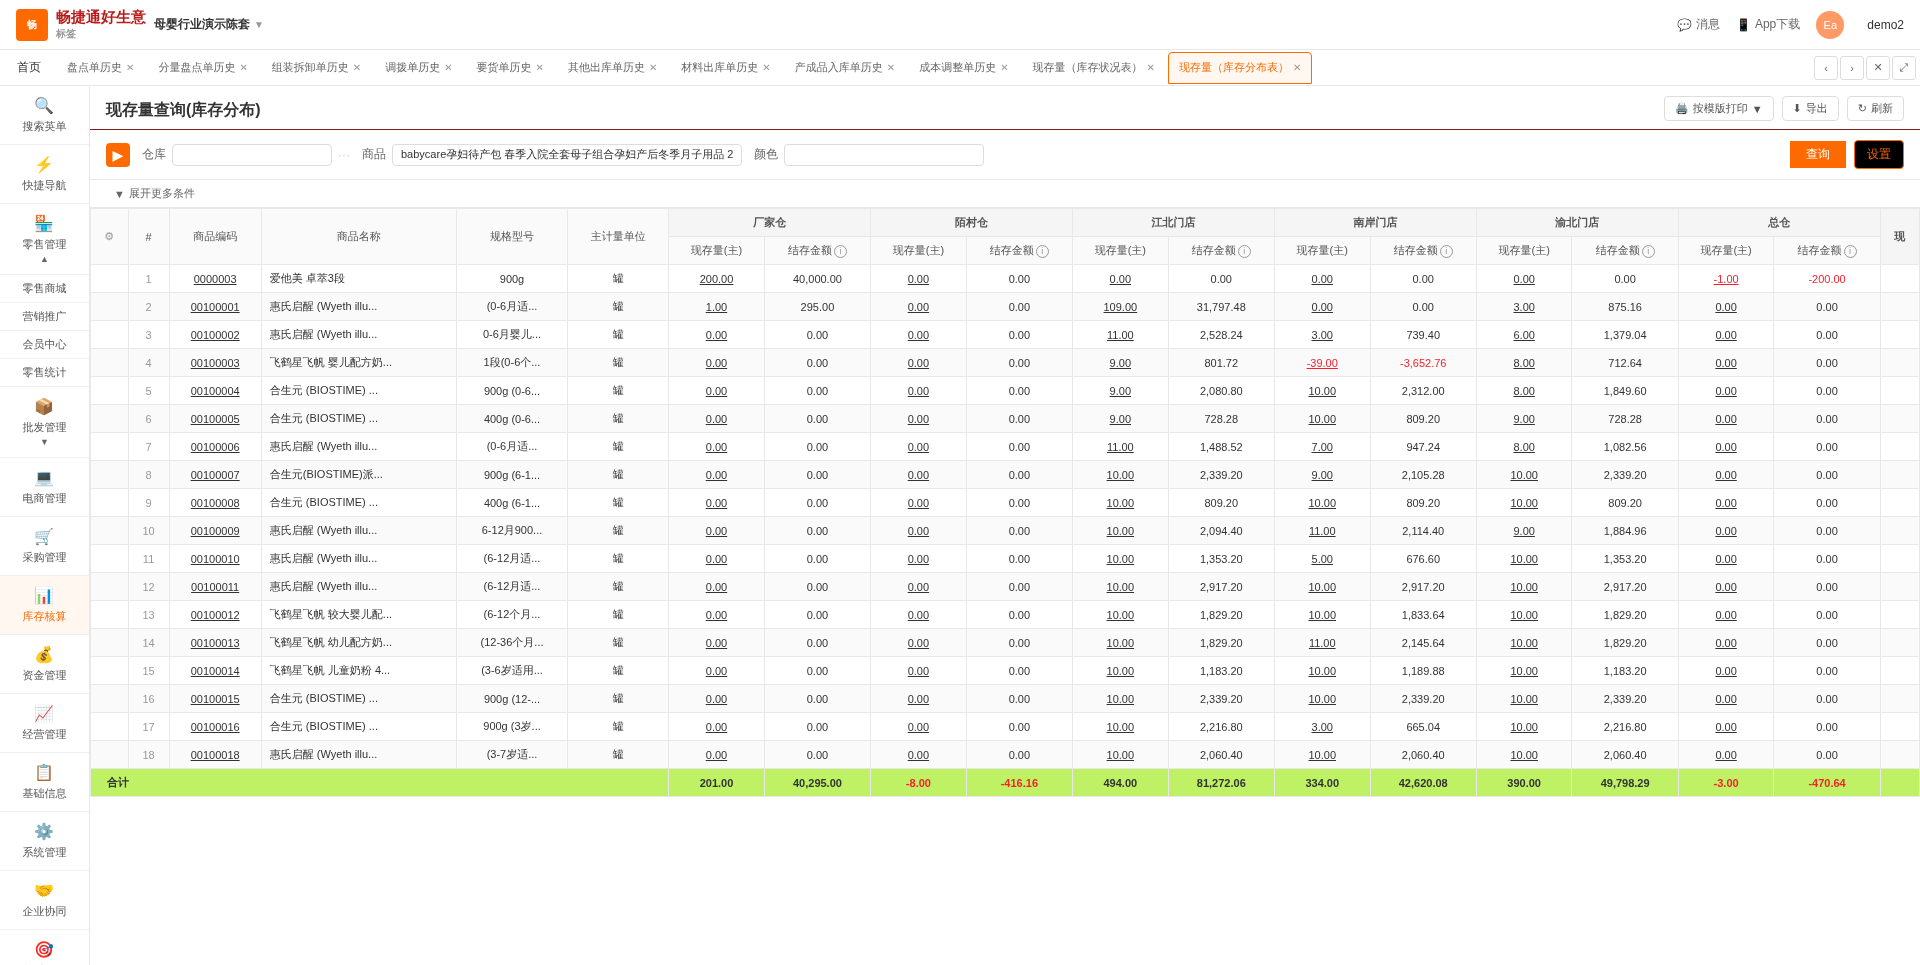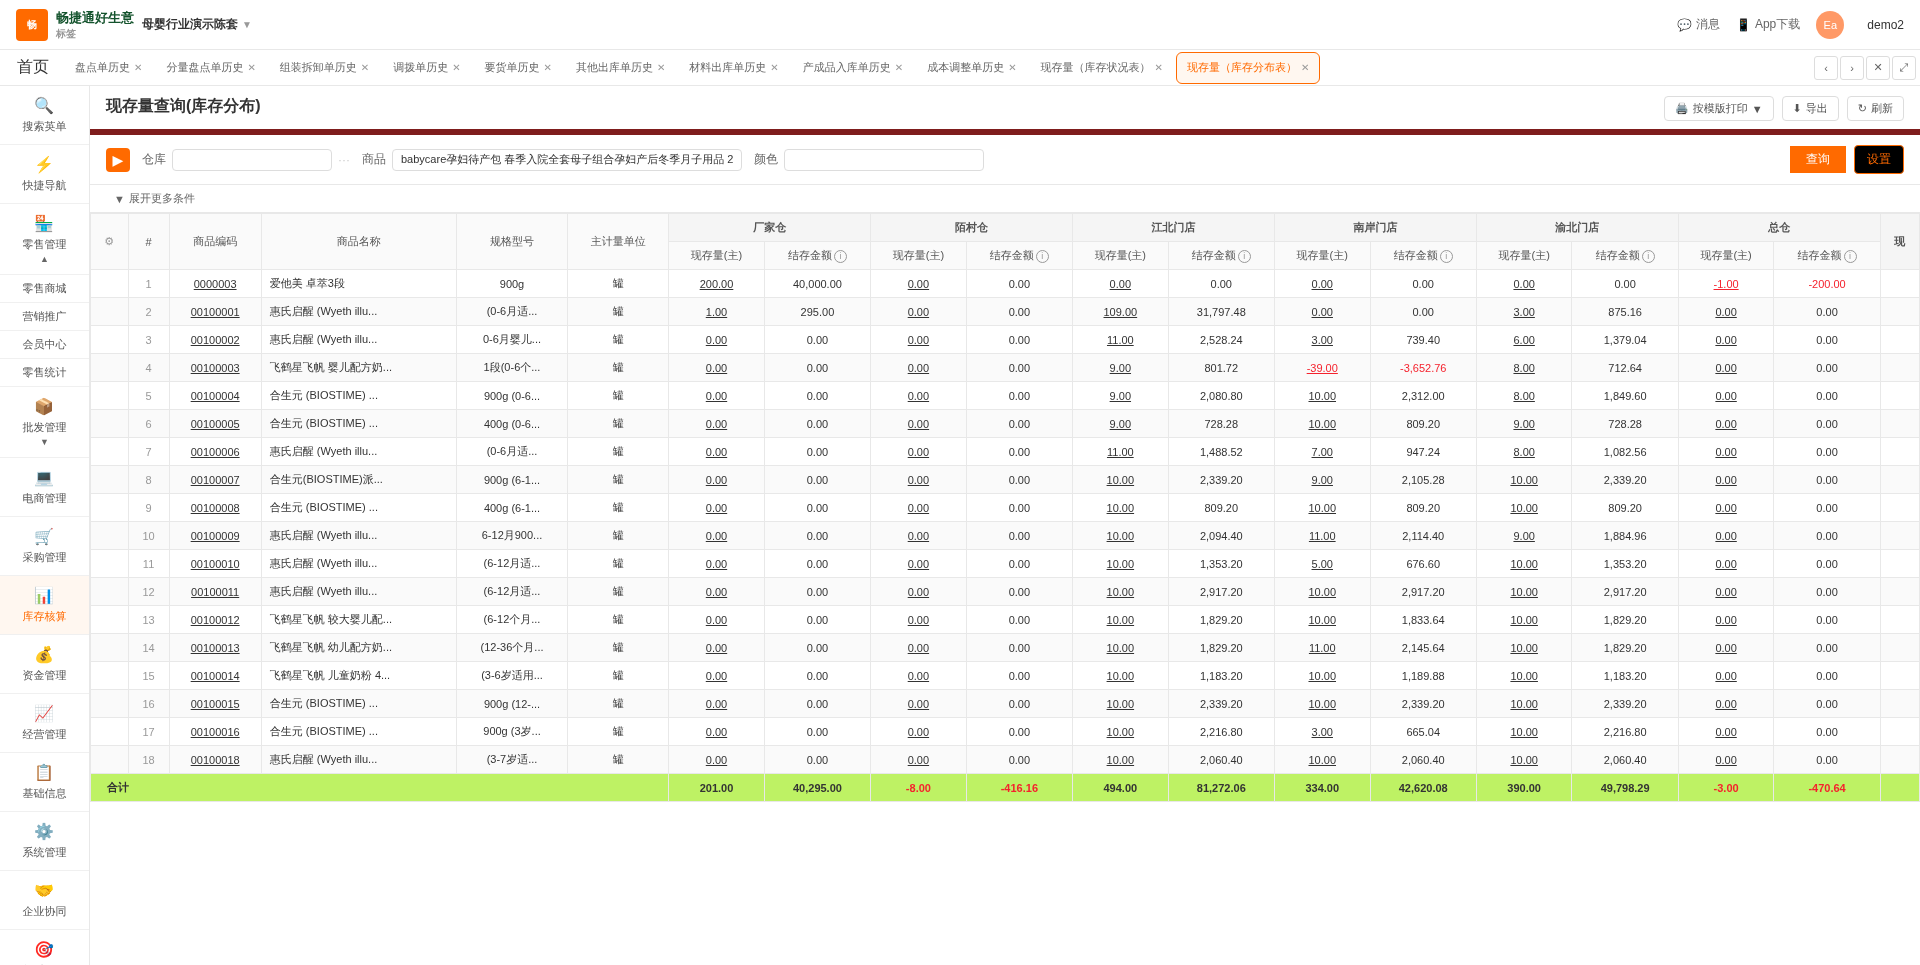--- a/index.html
+++ b/index.html
@@ -65,31 +65,30 @@
       color: #666;
       white-space: nowrap;
       gap: 4px;
       border: 1px solid transparent;
       margin-right: 2px;
     }
     .tab-item.active {
       background: #fff7f0;
       border-color: #ff6a00;
       color: #ff6a00;
-      border-radius: 6px;
     }
     .tab-item .tab-close {
       font-size: 10px;
       color: #999;
       cursor: pointer;
     }
     .tab-home {
       padding: 0 12px;
       color: #333;
-      font-size: 16px;
+      font-size: 12px;
     }
     .tab-nav-btns {
       display: flex; gap: 2px; margin-left: auto;
     }
     .tab-nav-btn {
       width: 24px; height: 24px;
       border: 1px solid #ddd;
       border-radius: 3px;
       display: flex; align-items: center; justify-content: center;
       cursor: pointer; background: #fff; font-size: 11px; color: #666;
@@ -143,23 +142,23 @@
       overflow: hidden;
       display: flex;
       flex-direction: column;
       background: #f5f5f5;
     }
 
     
     .page-header {
       background: #fff;
       padding: 10px 16px 8px;
-      border-bottom: 6px solid #7f1d1d;
+      border-bottom: 1px solid #7f1d1d;
       display: flex;
-      align-items: flex-start;
+      align-items: flex-end;
       justify-content: space-between;
     }
     .page-title {
       font-size: 16px;
       font-weight: bold;
       color: #333;
     }
     .page-actions {
       display: flex; gap: 8px; align-items: center;
     }
@@ -295,21 +294,21 @@
   </style>
 </head>
 <body>
 
 <div class="top-header">
   <div class="logo-area">
     <div class="logo-icon">
       <span>畅</span>
     </div>
     <div>
-      <div style="font-size:13px;color:#14532d;font-weight:bold;">畅捷通好生意</div>
+      <div style="font-size:15px;color:#b91c1c;font-weight:bold;">畅捷通好生意</div>
       <div style="font-size:10px;color:#999;">标签</div>
     </div>
     <div style="display:flex;align-items:center;gap:4px;">
       <span style="font-size:12px;color:#333;">母婴行业演示陈套</span>
       <span style="font-size:10px;color:#999;">▼</span>
     </div>
   </div>
   <div class="header-right">
     <div class="header-btn">
       <span>💬</span>

